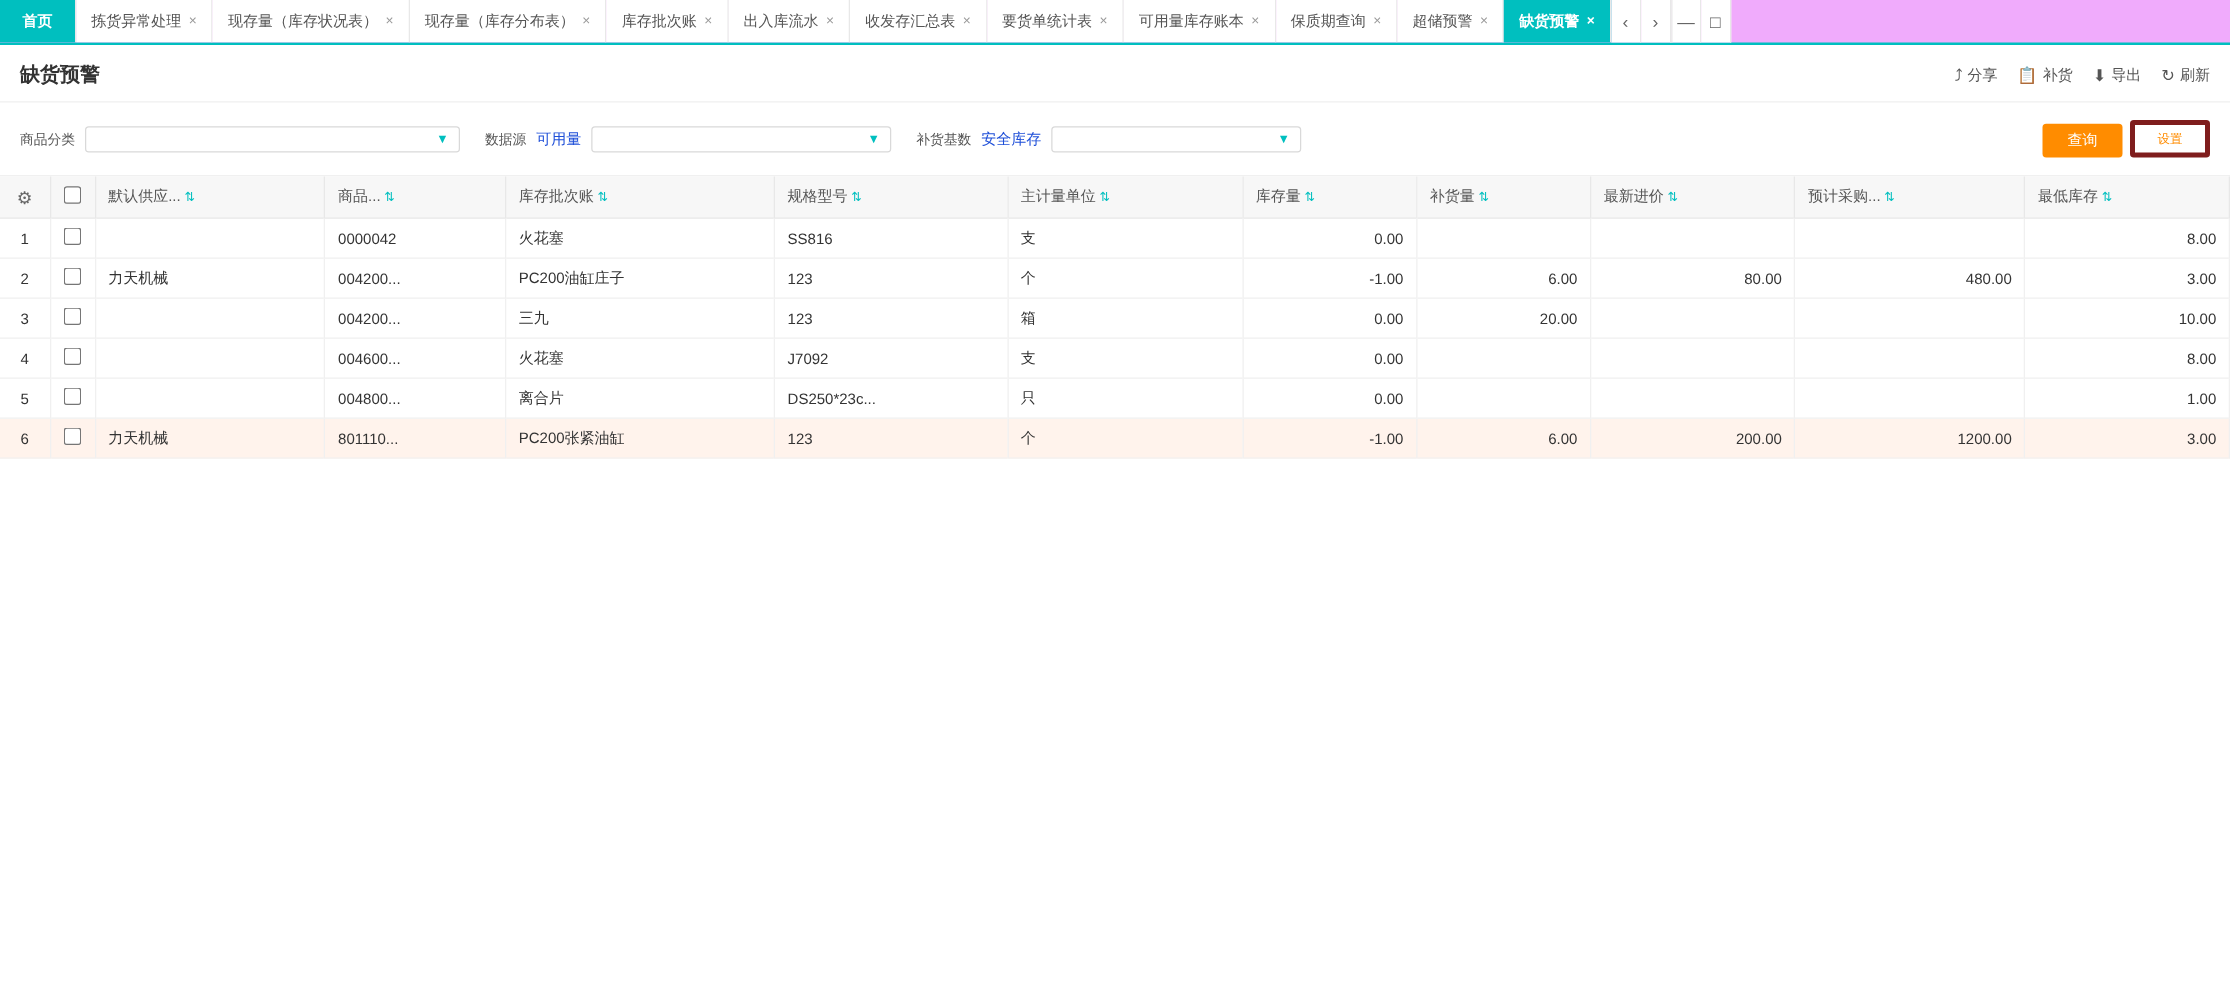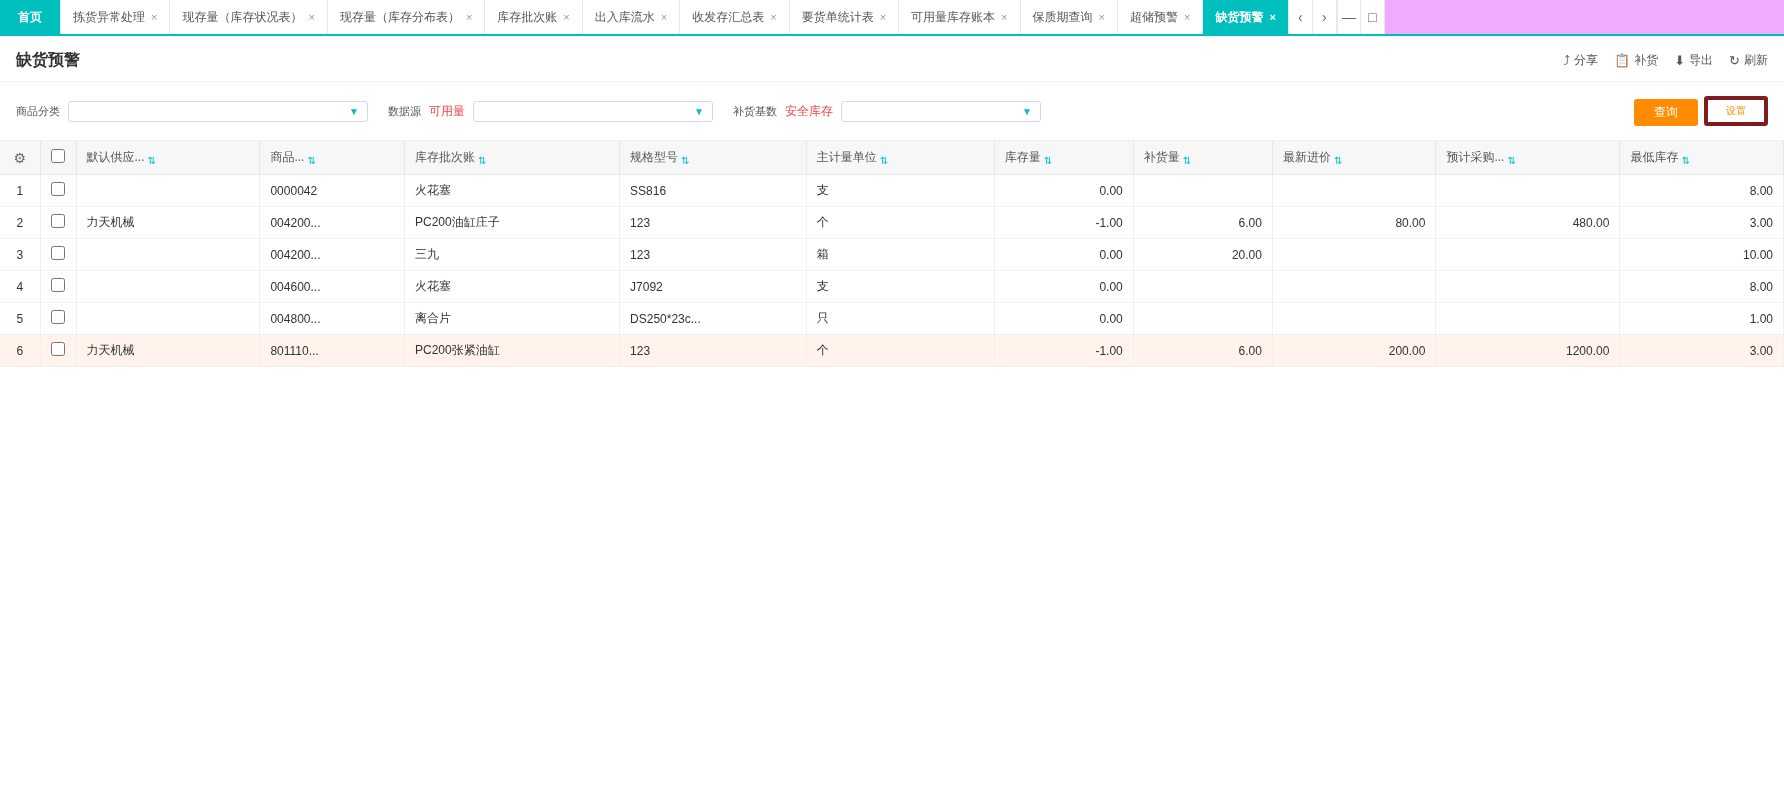--- a/index.html
+++ b/index.html
@@ -121,21 +121,21 @@
       background: #fff;
       cursor: pointer;
       min-width: 200px;
       justify-content: space-between;
       font-size: 12px;
       color: #333;
     }
     .filter-select-value { color: #555; }
     .filter-select-arrow { color: #00bfbf; font-size: 10px; }
     .filter-value-text {
-      color: #ef4444;
+      color: #1d4ed8;
       font-size: 12px;
       font-weight: 500;
     }
 
     .filter-right {
       margin-left: auto;
       display: flex;
       flex-direction: row;
       gap: 6px;
       align-items: flex-end;
@@ -179,21 +179,21 @@
       text-align: left;
       font-weight: normal;
       color: #555;
       border-right: 1px solid #e8e8e8;
       white-space: nowrap;
       position: relative;
     }
     thead th:first-child { width: 40px; text-align: center; }
     .th-sort {
       display: inline-flex;
-      align-items: flex-end;
+      align-items: center;
       gap: 3px;
     }
     .sort-icon { color: #00bfbf; font-size: 10px; }
 
     tbody tr {
       border-bottom: 1px solid #f0f0f0;
       background: #fff;
     }
     tbody tr.highlighted { background: #fff3ec; }
     tbody td {

